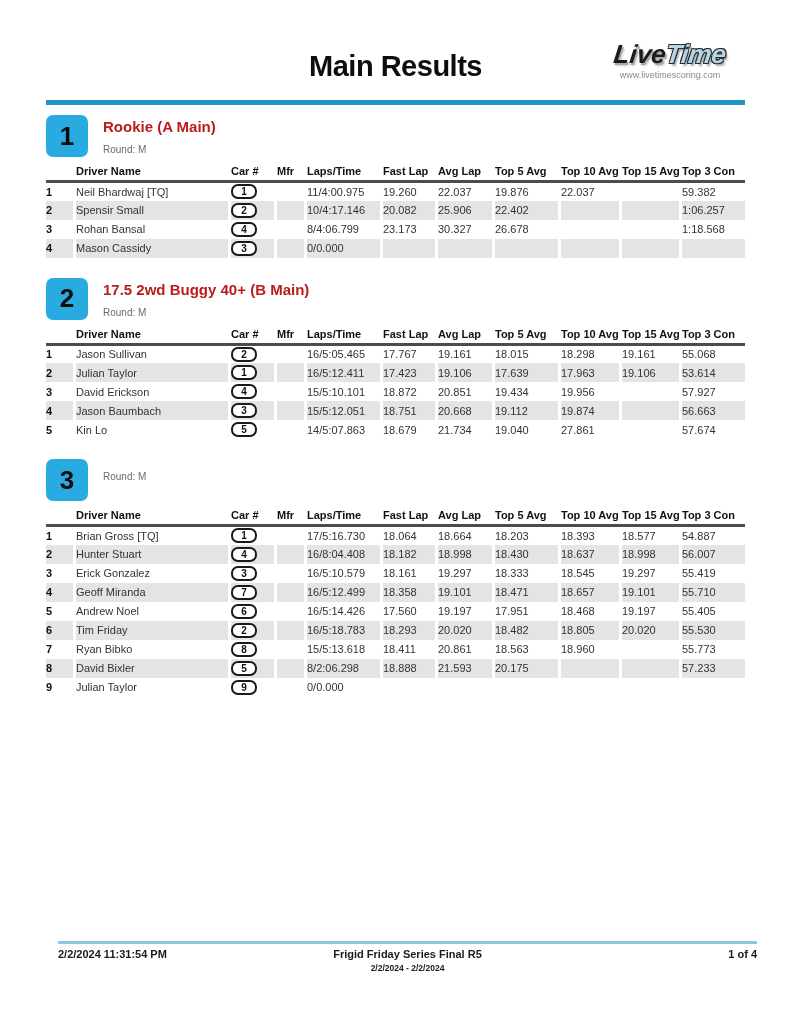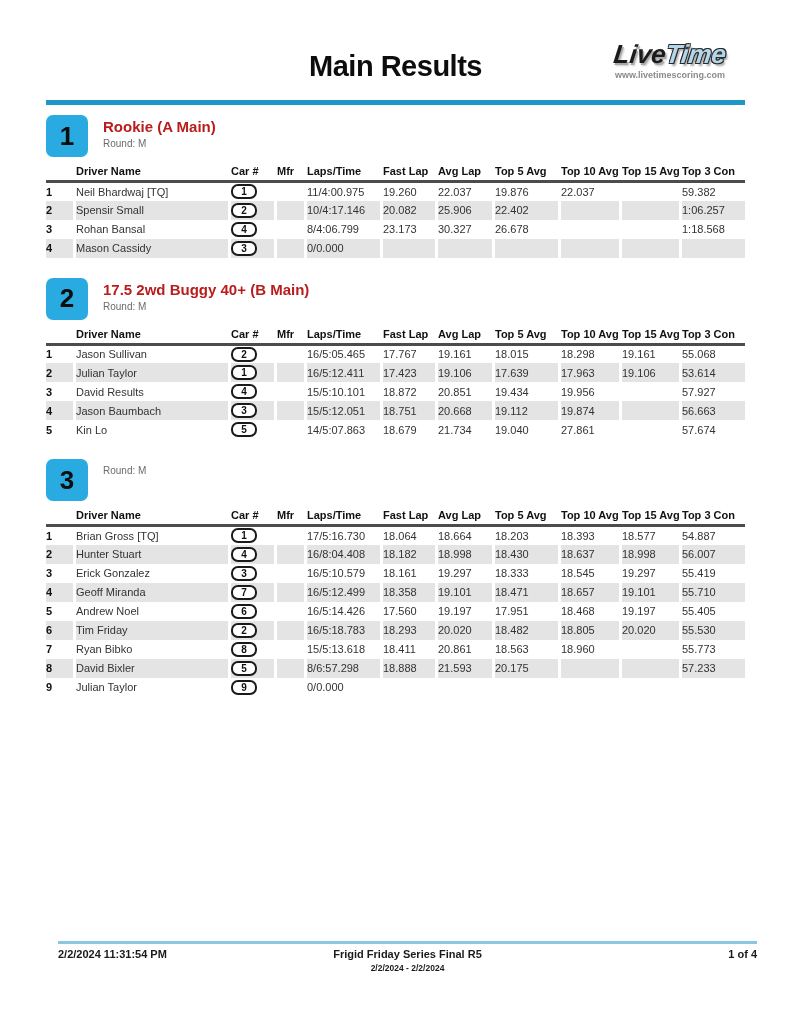--- a/index.html
+++ b/index.html
@@ -10,34 +10,34 @@
   
   .page-title { text-align:center; font-size:29px; font-weight:bold; letter-spacing:-0.5px;
                 margin-top:50px; line-height:32px; color:#0d0d0d; }
   .logo { position:absolute; top:40px; right:44px; width:154px; text-align:center; }
   .logo-text { font-style:italic; font-weight:bold; font-size:26px; line-height:28px;
                transform:skewX(-7deg); white-space:nowrap; }
   .logo-live { color:#1b1b1b; text-shadow:1.5px 1.5px 0 #aaa, 2.5px 2.5px 2px #ccc; }
   .logo-time { color:#b3d6ea;
                text-shadow:-1px -1px 0 #2a2a2a, 1px -1px 0 #2a2a2a, -1px 1px 0 #2a2a2a,
                            1px 1px 0 #2a2a2a, 2.5px 2.5px 2px #aaa; }
-  .logo-url { font-size:9px; color:#8a8a8a; margin-top:2px;font-weight:bold; }
+  .logo-url { font-size:9px; color:#8a8a8a; margin-top:2px; }
   .top-rule { height:5px; background:#1e96c8; margin:18px 46px 0 46px; }
 
   
   #sections { margin:0 46px; width:699px; }
   .race-section { margin-top:10px; }
   .race-section + .race-section { margin-top:20px; }
   .sec-head { display:flex; gap:15px; align-items:flex-start; }
   .sec-badge { width:42px; height:42px; background:#29abe2; border-radius:7px; flex:0 0 auto;
                display:flex; align-items:center; justify-content:center;
                font-size:26px; font-weight:bold; color:#0d0d0d; }
   .sec-titles { padding-top:3px; }
   .sec-title { font-size:15px; font-weight:bold; color:#b91c1c; line-height:17px; }
-  .sec-round { font-size:10px; color:#6b6b6b; margin-top:3px; }
+  .sec-round { font-size:10px; color:#6b6b6b; margin-top:9px; }
 
   
   table.results { width:699px; table-layout:fixed; border-collapse:collapse; margin-top:6px; }
   table.results th { text-align:left; font-size:11px; font-weight:bold; color:#111;
                      padding:2px 0 3px 0; border-bottom:3px solid #4c4c4c; white-space:nowrap; }
   table.results td { height:19px; font-size:11px; color:#333; padding:0; white-space:nowrap;
                      overflow:hidden; vertical-align:middle; }
   table.results td.pos { font-weight:bold; color:#111; }
   table.results tbody tr:nth-child(even) td { background:#e4e4e4; box-shadow:inset -3px 0 0 #ffffff; }
   table.results tbody tr:nth-child(even) td:last-child { box-shadow:none; }
@@ -223,21 +223,21 @@
               <td class="val">16/5:12.411</td>
               <td class="val">17.423</td>
               <td class="val">19.106</td>
               <td class="val">17.639</td>
               <td class="val">17.963</td>
               <td class="val">19.106</td>
               <td class="val">53.614</td>
             </tr>
             <tr>
               <td class="pos">3</td>
-              <td class="driver">David Results</td>
+              <td class="driver">David Erickson</td>
               <td class="car"><span class="car-badge">4</span></td>
               <td class="val"></td>
               <td class="val">15/5:10.101</td>
               <td class="val">18.872</td>
               <td class="val">20.851</td>
               <td class="val">19.434</td>
               <td class="val">19.956</td>
               <td class="val"></td>
               <td class="val">57.927</td>
             </tr>
@@ -397,21 +397,21 @@
               <td class="val">18.563</td>
               <td class="val">18.960</td>
               <td class="val"></td>
               <td class="val">55.773</td>
             </tr>
             <tr>
               <td class="pos">8</td>
               <td class="driver">David Bixler</td>
               <td class="car"><span class="car-badge">5</span></td>
               <td class="val"></td>
-              <td class="val">8/6:57.298</td>
+              <td class="val">8/2:06.298</td>
               <td class="val">18.888</td>
               <td class="val">21.593</td>
               <td class="val">20.175</td>
               <td class="val"></td>
               <td class="val"></td>
               <td class="val">57.233</td>
             </tr>
             <tr>
               <td class="pos">9</td>
               <td class="driver">Julian Taylor</td>

